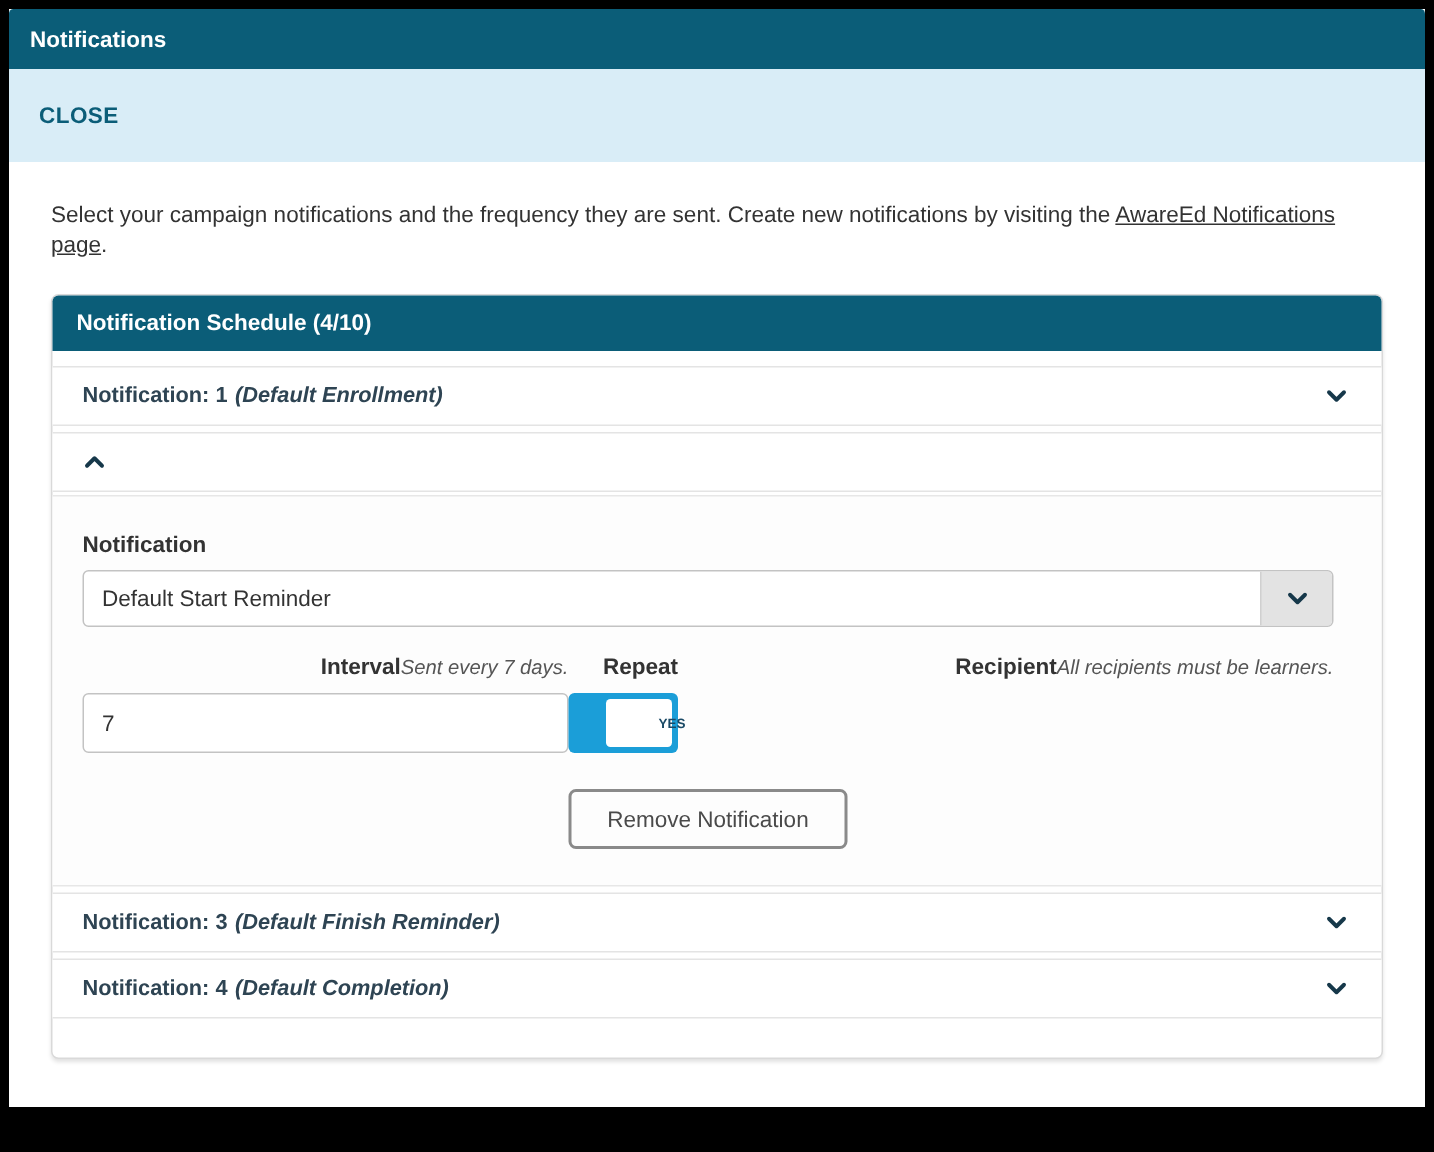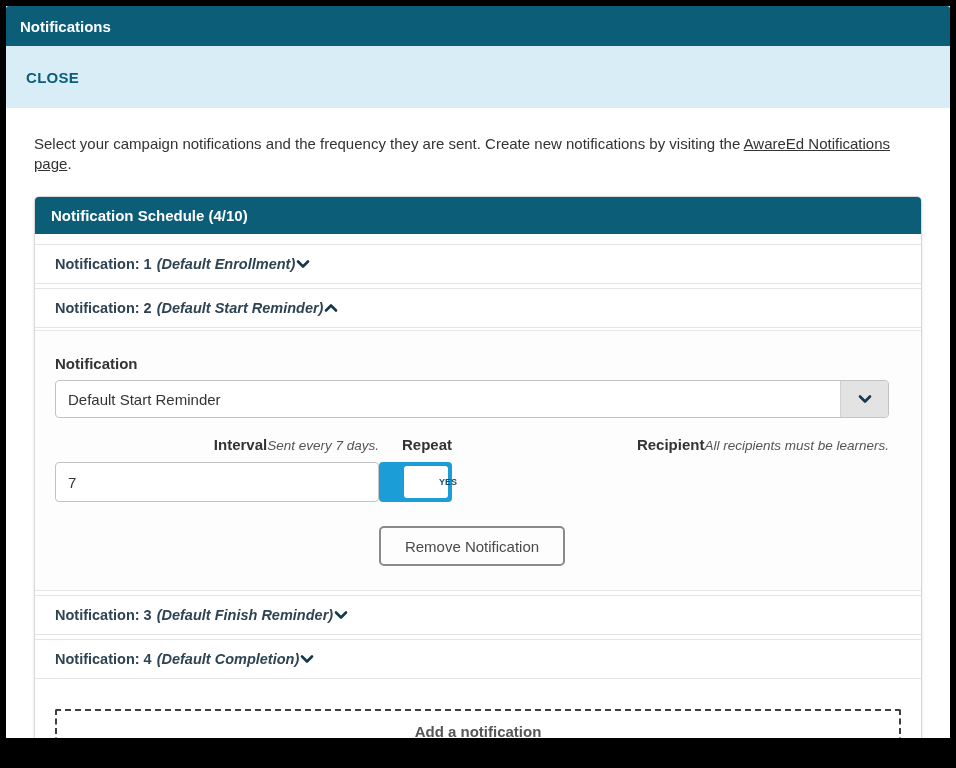--- a/index.html
+++ b/index.html
@@ -27,21 +27,21 @@
 
   
   .panel { margin: 22px 28px 0 28px; border: 1px solid #d9d9d9; border-radius: 5px;
     box-shadow: 0 2px 3px rgba(0,0,0,0.12); background: #fff; }
   .panel-header { height: 37px; background: #0b5d78; color: #fff; font-weight: bold;
     font-size: 15px; display: flex; align-items: center; padding: 0 16px;
     border-radius: 4px 4px 0 0; }
   .panel-body { padding: 6px 0 26px 0; }
 
   
-  .acc-header { height: 40px; display: flex; align-items: center; 
+  .acc-header { height: 40px; display: flex; align-items: center; justify-content: space-between;
     padding: 0 22px 0 20px; border-top: 1px solid #e4e4e4; border-bottom: 1px solid #e4e4e4;
     margin-top: 4px; background: #fff; cursor: pointer; }
   .acc-title { font-size: 14.5px; color: #2e4453; }
   .acc-title .acc-label { font-weight: bold; }
   .acc-title .acc-detail { font-style: italic; font-weight: bold; margin-left: 5px; }
   .chev { width: 16px; height: 16px; display: block; }
   .chev polyline { fill: none; stroke: #16384a; stroke-width: 2.6; stroke-linecap: round;
     stroke-linejoin: round; }
 
   
@@ -109,21 +109,20 @@
       <div class="panel-body">
 
         <div class="acc-header">
           <span class="acc-title"><span class="acc-label">Notification: 1</span><span class="acc-detail">(Default Enrollment)</span></span>
           <svg class="chev" viewBox="0 0 16 16">
               <polyline points="3,5.5 8,10.5 13,5.5"></polyline>
             </svg>
         </div>
 
         <div class="acc-header">
-          <span class="acc-title"><span class="acc-label">Notification: 2</span><span class="acc-detail">(Default Start Reminder)</span></span>
           <svg class="chev" viewBox="0 0 16 16">
               <polyline points="3,10.5 8,5.5 13,10.5"></polyline>
             </svg>
         </div>
 
         <div class="acc-content">
           <div class="form-label">Notification</div>
           <div class="notif-select-wrap">
             <div class="select">
               <span class="select-value">Default Start Reminder</span>
@@ -173,21 +172,18 @@
             </svg>
         </div>
 
         <div class="acc-header">
           <span class="acc-title"><span class="acc-label">Notification: 4</span><span class="acc-detail">(Default Completion)</span></span>
           <svg class="chev" viewBox="0 0 16 16">
               <polyline points="3,5.5 8,10.5 13,5.5"></polyline>
             </svg>
         </div>
 
-        <div class="add-row">
-          <button class="add-btn">Add a notification</button>
-        </div>
 
       </div>
     </div>
 
   </div>
 </div>
 
 </body></html>

